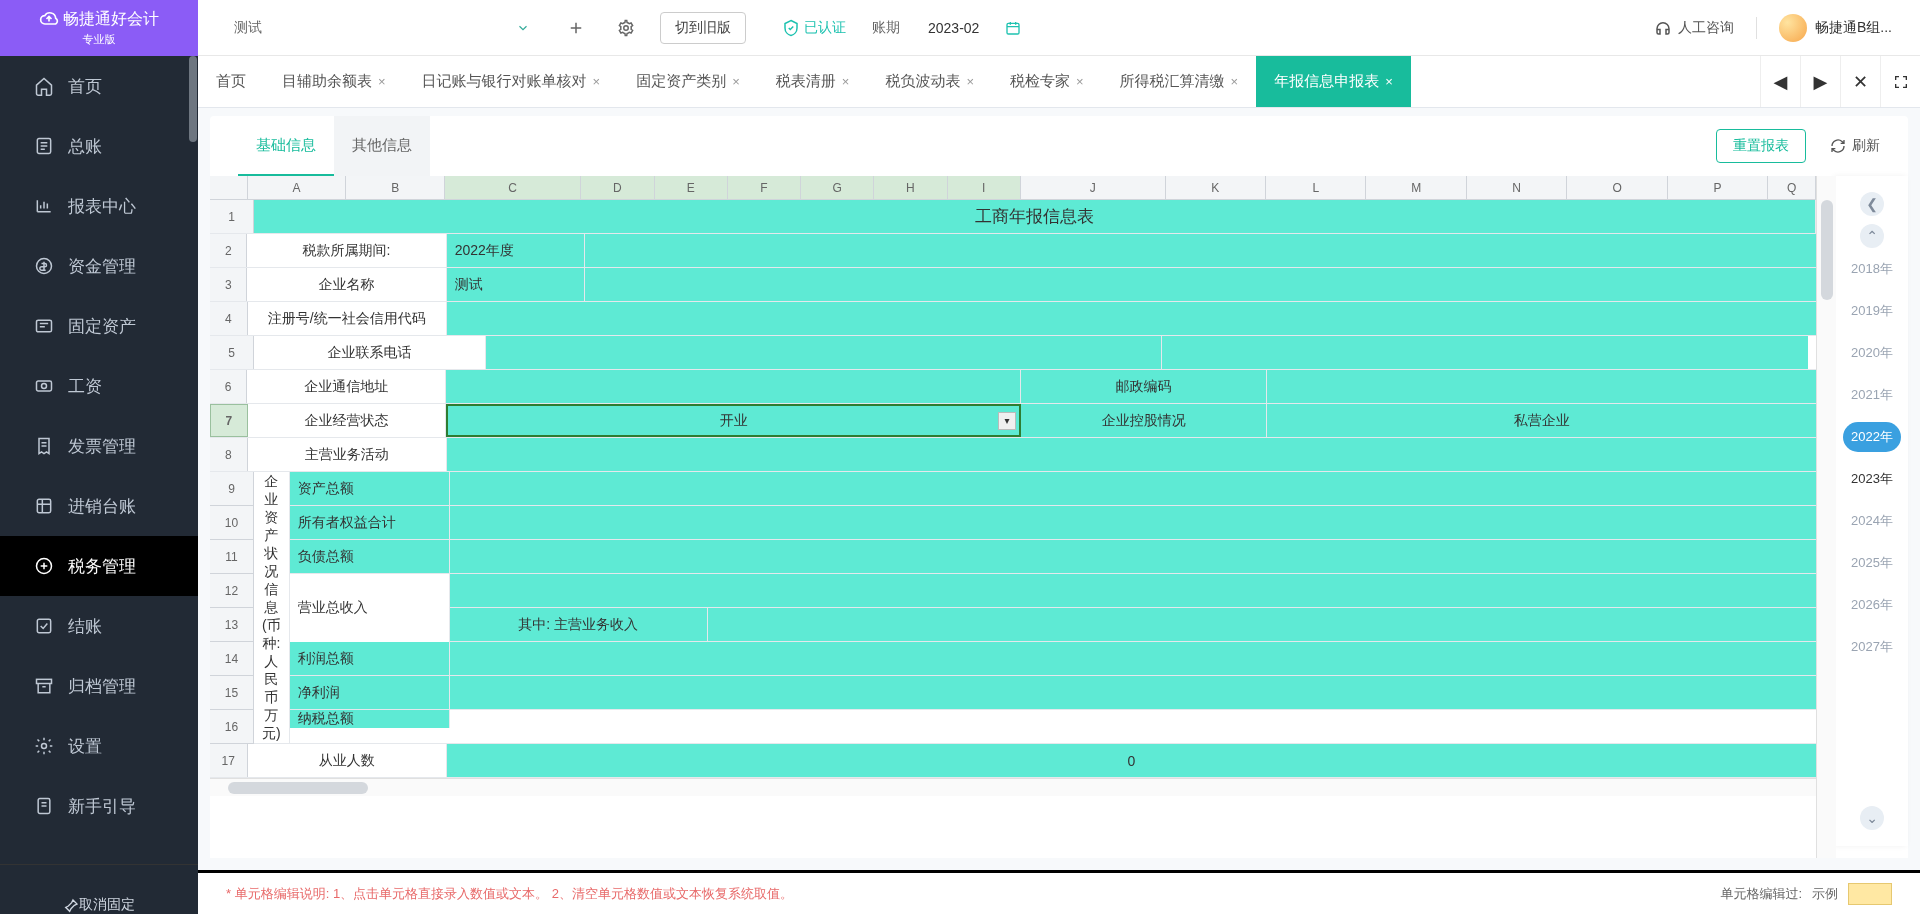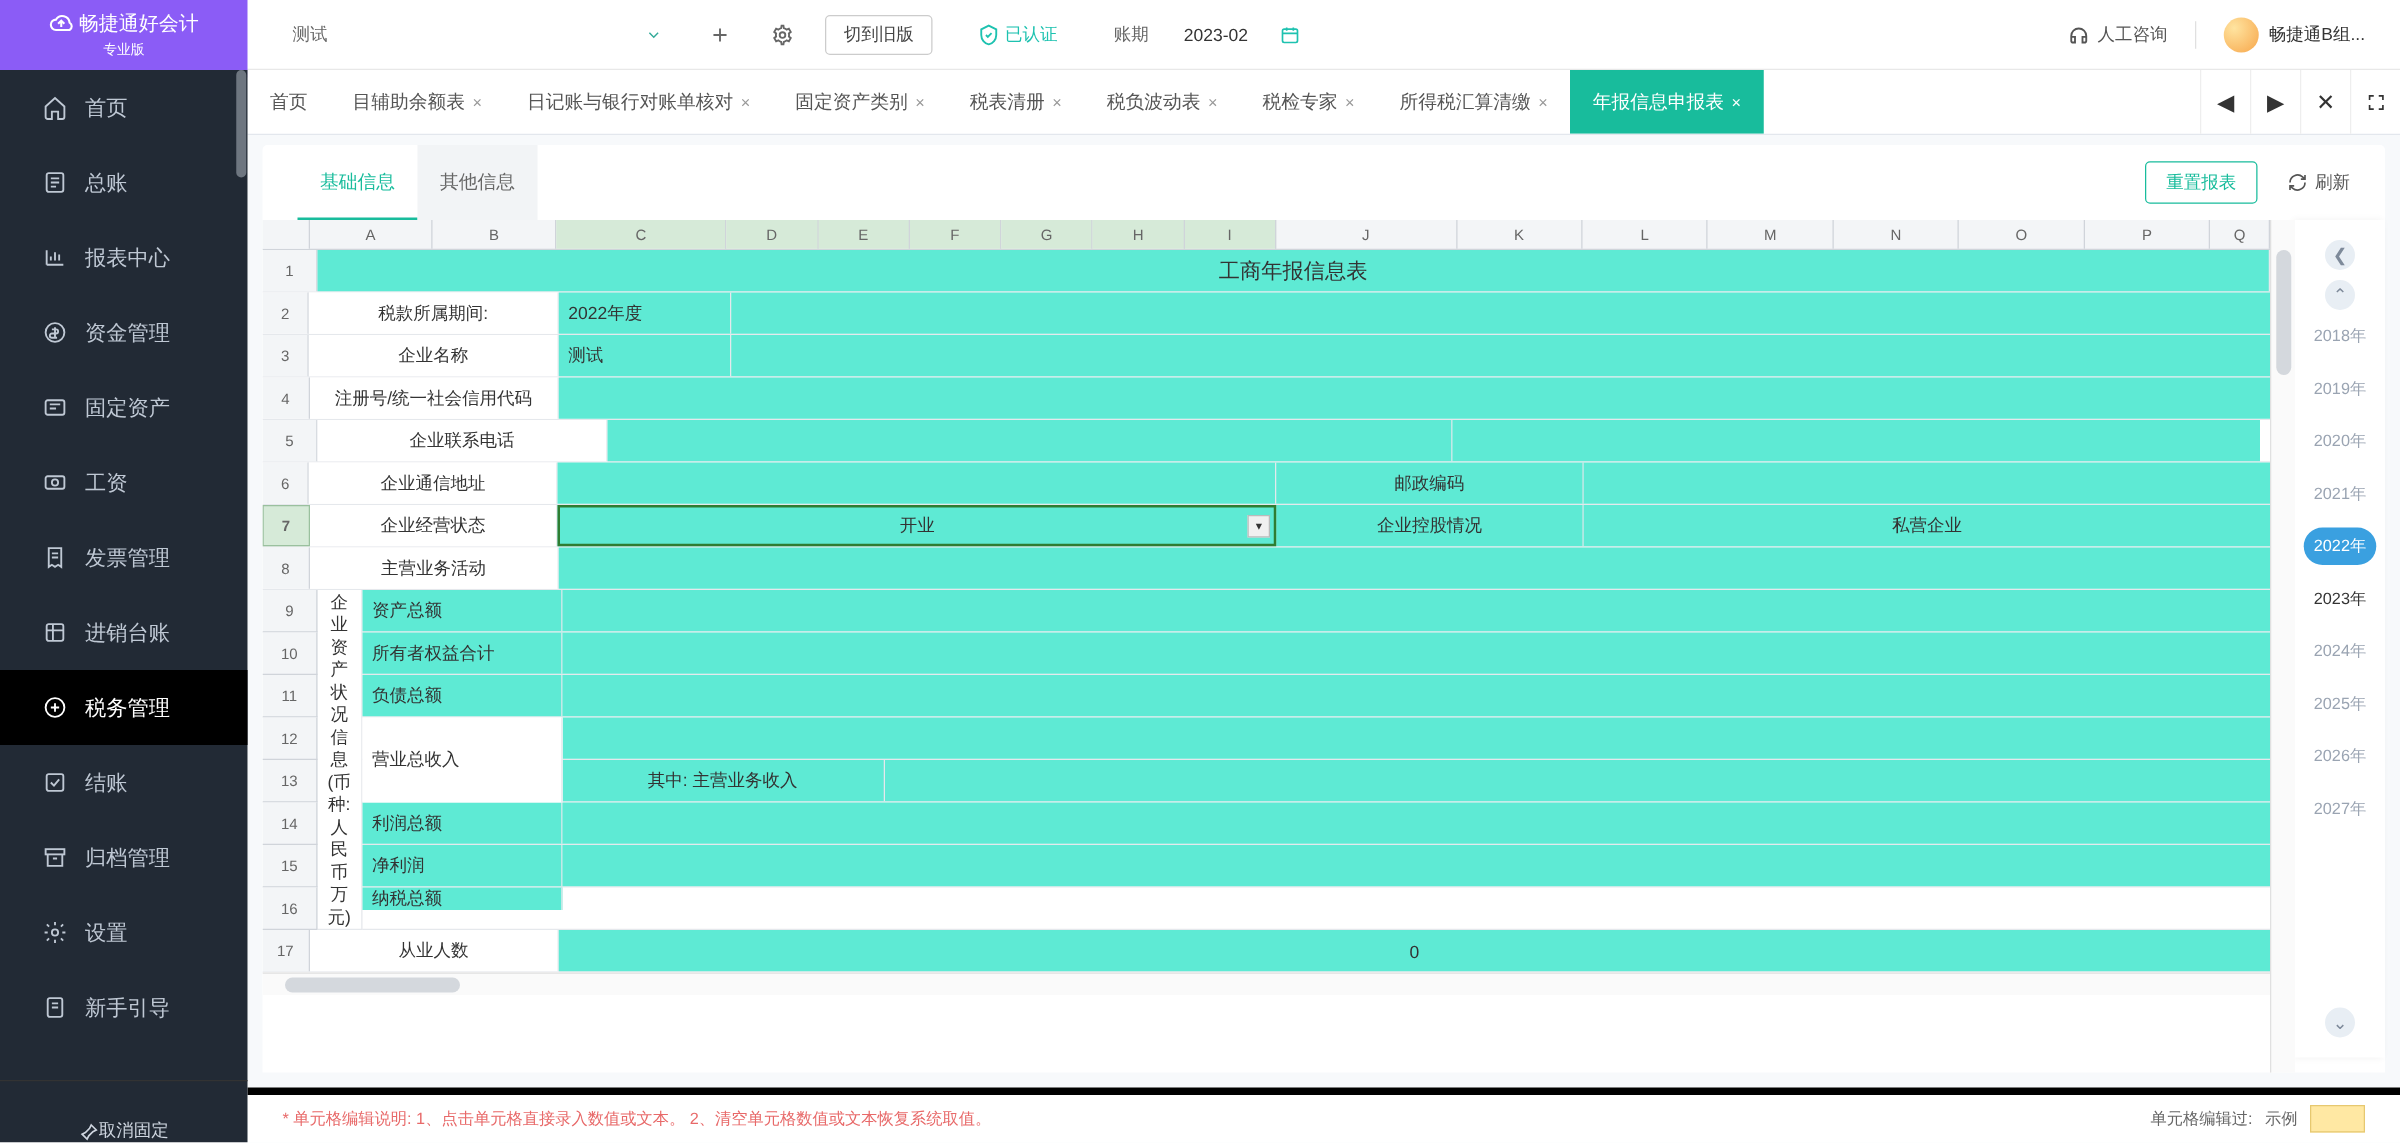--- a/index.html
+++ b/index.html
@@ -6,21 +6,21 @@
 body{width:1920px;height:914px;overflow:hidden;background:#fff;font-size:14px;color:#333}
 .top-header{height:56px;background:#fff;display:flex;align-items:center;border-bottom:1px solid #e8e8e8}
 .logo-area{width:198px;height:68px;background:#8b5cf6;color:#fff;display:flex;flex-direction:column;align-items:center;justify-content:center}
 .logo-text{font-size:16px;font-weight:500;display:flex;align-items:center;gap:4px}
 .logo-sub{font-size:11px;margin-top:2px}
 .header-left{display:flex;align-items:center;gap:18px;padding-left:24px}
 .test-dropdown{width:320px;height:36px;display:flex;align-items:center;justify-content:space-between;padding:0 12px;color:#666;cursor:pointer}
 .icon-btn{width:32px;height:32px;display:flex;align-items:center;justify-content:center;color:#666;cursor:pointer}
 .switch-btn{border:1px solid #ccc;border-radius:4px;padding:6px 14px;font-size:14px;color:#444;background:#fff;cursor:pointer}
 .verified{color:#1ec2b0;display:flex;align-items:center;gap:4px;margin-left:18px}
-.period-label{color:#666;margin-left:27px}
+.period-label{color:#666;margin-left:8px}
 .period-value{margin-left:10px;color:#333}
 .header-right{margin-left:auto;display:flex;align-items:center;gap:22px;padding-right:28px}
 .consult{display:flex;align-items:center;gap:6px;color:#555;cursor:pointer}
 .avatar-wrap{display:flex;align-items:center;gap:8px;cursor:pointer}
 .avatar{width:28px;height:28px;border-radius:50%;background:radial-gradient(circle at 30% 30%,#ffe4a0,#f7a64a)}
 .main-wrap{display:flex;height:calc(914px - 56px)}
 .sidebar{width:198px;background:#222a35;color:#bfc8d4;position:relative;display:flex;flex-direction:column}
 .side-item{height:60px;display:flex;align-items:center;gap:14px;padding-left:34px;cursor:pointer;font-size:17px}
 .side-item.active{background:#000000;color:#fff}
 .side-bottom{margin-top:auto;height:50px;border-top:1px solid #333;display:flex;align-items:flex-end;justify-content:center;gap:0;cursor:pointer;color:#cfd6e0}
@@ -59,21 +59,21 @@
 .dd-arrow{position:absolute;right:3px;top:50%;transform:translateY(-50%);background:#f0f0f0;border:1px solid #bbb;width:18px;height:18px;display:flex;align-items:center;justify-content:center;font-size:10px}
 .hscroll{height:18px;background:#fafafa;border-top:1px solid #e0e0e0;position:relative}
 .hscroll-thumb{position:absolute;left:18px;top:3px;height:12px;width:140px;background:#d4d8dd;border-radius:6px}
 .vscroll{width:20px;background:#fafafa;border-left:1px solid #e0e0e0;position:relative}
 .vscroll-thumb{position:absolute;top:24px;right:3px;width:12px;height:100px;background:#d4d8dd;border-radius:6px}
 .year-panel{width:72px;background:#fff;box-shadow:-2px 0 6px rgba(0,0,0,.06);display:flex;flex-direction:column;align-items:center;padding:16px 0;margin:0 0 12px}
 .year-chev{width:24px;height:24px;border-radius:50%;background:#e8eef4;color:#7e8a9a;display:flex;align-items:center;justify-content:center;cursor:pointer;font-size:14px}
 .year-item{width:58px;height:30px;border-radius:15px;display:flex;align-items:center;justify-content:center;font-size:13px;color:#9aa4b2;margin:6px 0;cursor:pointer}
 .year-item.active{background:#3aa0e0;color:#fff}
 .year-item.curr{color:#333}
-.footer{height:44px;background:#fff;border-top:6px solid #000000;display:flex;align-items:center;padding:0 28px;color:#e86969;font-size:13px}
+.footer{height:44px;background:#fff;border-top:3px solid #000000;display:flex;align-items:center;padding:0 28px;color:#e86969;font-size:13px}
 .footer-right{margin-left:auto;color:#666;display:flex;align-items:center;gap:10px}
 .example-box{width:44px;height:22px;background:#ffe8a3;border:1px solid #e6c870}
 svg{display:block}
 </style>
 </head>
 <body>
 
 <div class="top-header">
   <div class="logo-area">
     <div class="logo-text">

